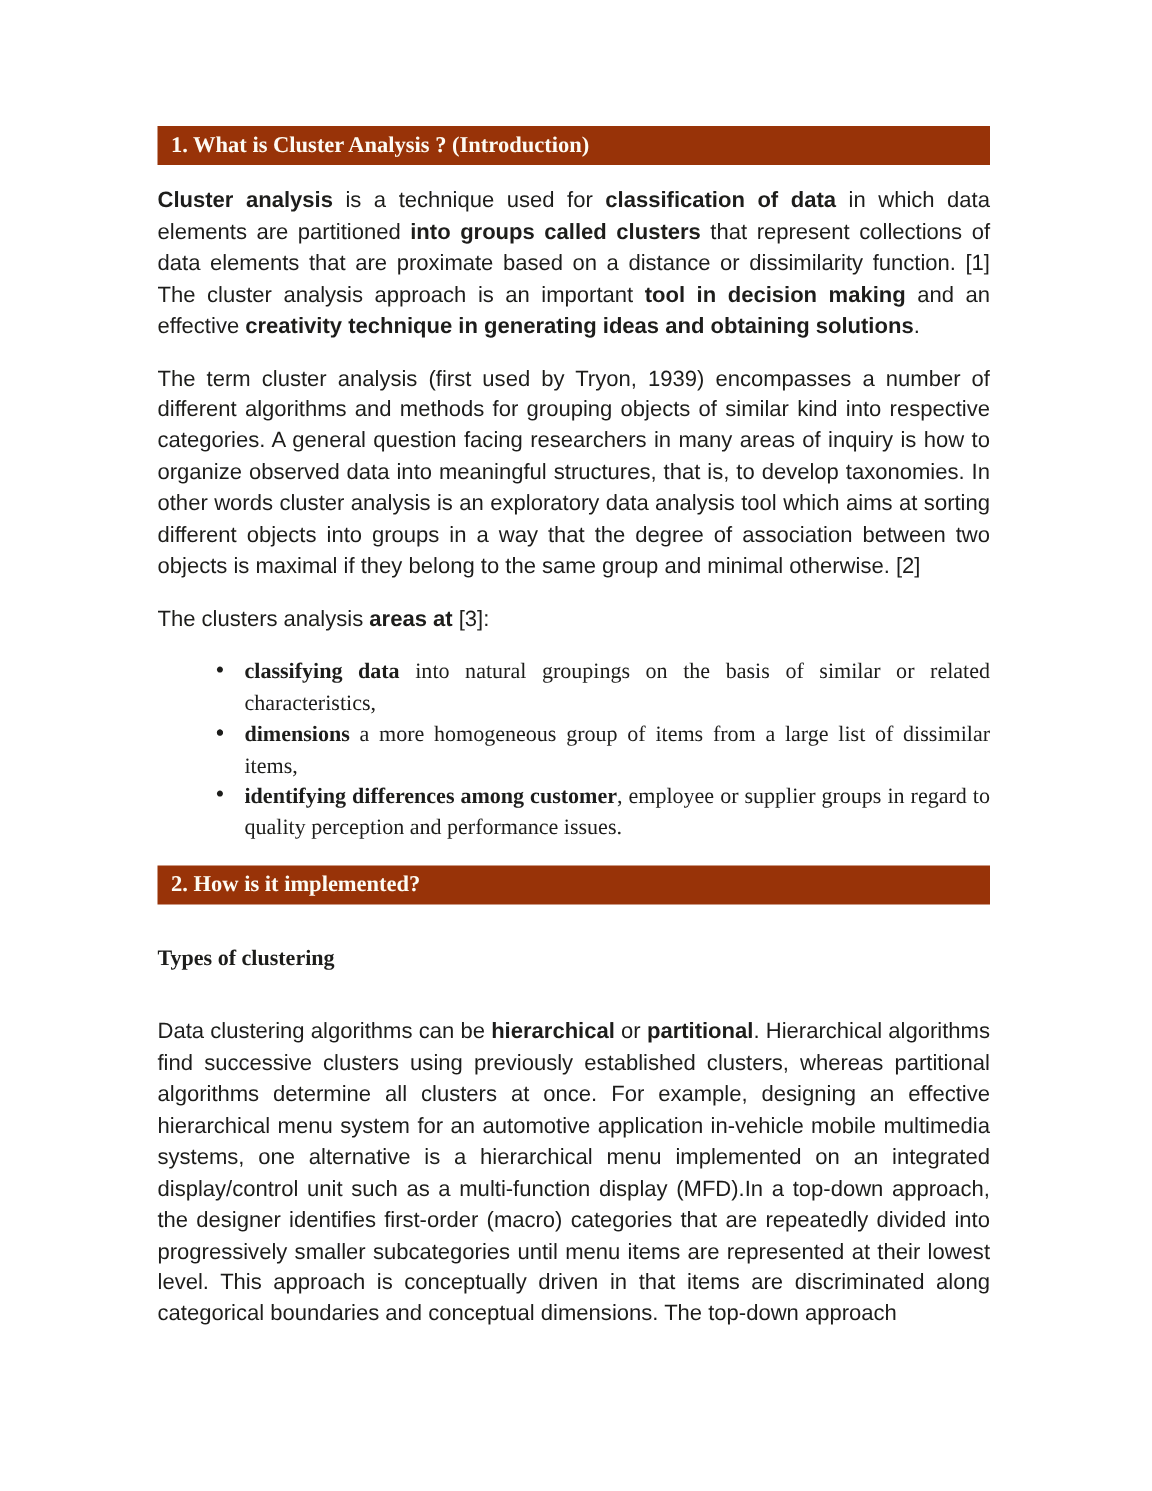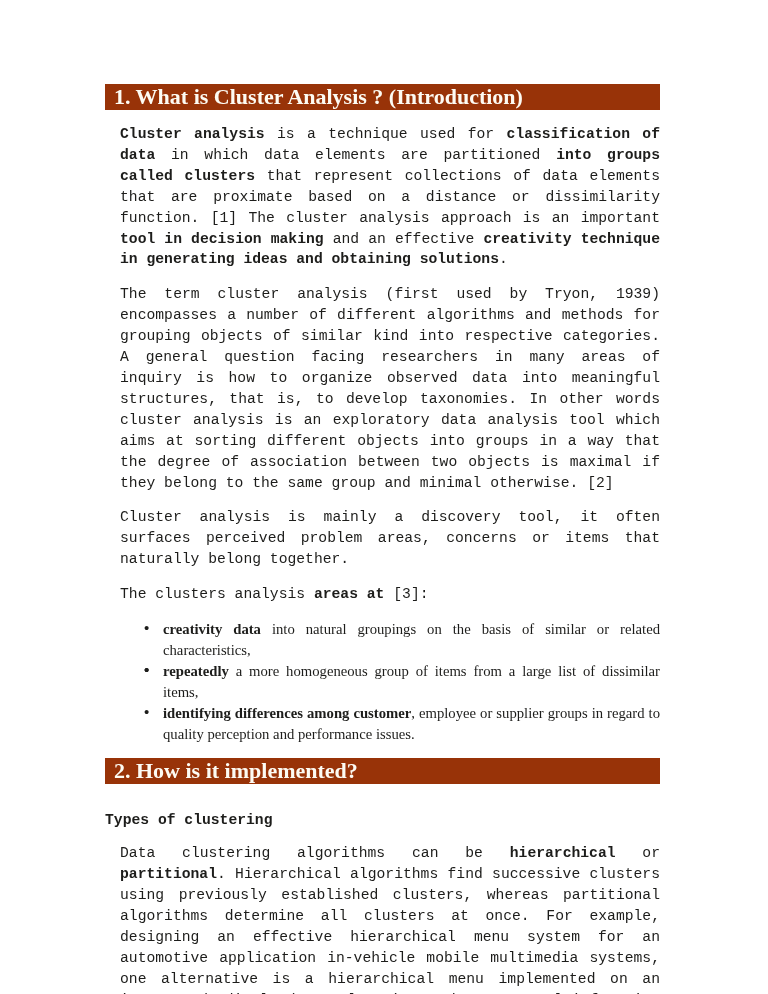--- a/index.html
+++ b/index.html
@@ -21,36 +21,36 @@
     position: relative;
     width: 768px;
     height: 994px;
     padding: 84px 108px 0 105px;
   }
   .section-bar {
     background: var(--accent);
     color: var(--heading-text);
     font-family: "Liberation Serif", serif;
     font-weight: bold;
-    font-size: 22px;
+    font-size: 15px;
     line-height: 18px;
     padding: 4px 9px 4px 9px;
     margin: 0 0 14px 0;
   }
   .section-bar.second {
     margin-top: 0;
     margin-bottom: 21px;
   }
   p.doc {
-    font-family: Liberation Mono, monospace;
+    font-family: Liberation Sans, sans-serif;
     font-size: 14.7px;
     line-height: 20.9px;
     text-align: justify;
     color: var(--text);
-    margin: 0 0 14px 15px;
+    margin: 0 0 14px 0;
   }
   p.doc b, li b, .subheading { color: var(--text); }
   ul.doc-list {
     list-style: none;
     margin: 2px 0 14px 0;
     padding: 0 0 0 58px;
   }
   ul.doc-list li {
     position: relative;
     font-family: "Liberation Serif", serif;
@@ -60,53 +60,52 @@
     color: var(--text);
   }
   ul.doc-list li .bullet {
     position: absolute;
     left: -19px;
     top: -1px;
     font-size: 15px;
     font-weight: bold;
   }
   .subheading {
-    font-family: Liberation Mono, monospace;
+    font-family: Liberation Serif, serif;
     font-size: 14.7px;
     font-weight: bold;
-    margin: 0 0 15px 0;
+    margin: 0 0 30px 0;
     padding-top: 7px;
   }
 </style>
 </head>
 <body>
 
 <div class="doc-page">
 
   <div class="section-bar">1. What is Cluster Analysis ? (Introduction)</div>
 
   <p class="doc"><b>Cluster analysis</b> is a technique used for <b>classification of data</b> in which data elements are partitioned <b>into groups called clusters</b> that represent collections of data elements that are proximate based on a distance or dissimilarity function. [1] The cluster analysis approach is an important <b>tool in decision making</b> and an effective <b>creativity technique in generating ideas and obtaining solutions</b>.</p>
 
   <p class="doc">The term cluster analysis (first used by Tryon, 1939) encompasses a number of different algorithms and methods for grouping objects of similar kind into respective categories. A general question facing researchers in many areas of inquiry is how to organize observed data into meaningful structures, that is, to develop taxonomies. In other words cluster analysis is an exploratory data analysis tool which aims at sorting different objects into groups in a way that the degree of association between two objects is maximal if they belong to the same group and minimal otherwise. [2]</p>
 
-  <p class="doc">Cluster analysis is mainly a discovery tool, it often surfaces perceived problem areas, concerns or items that naturally belong together.</p>
 
   <p class="doc">The clusters analysis <b>areas at</b> [3]:</p>
 
   <ul class="doc-list">
     <li>
       <span class="bullet">•</span>
-      <span><b>creativity data</b> into natural groupings on the basis of similar or related characteristics,</span>
+      <span><b>classifying data</b> into natural groupings on the basis of similar or related characteristics,</span>
     </li>
     <li>
       <span class="bullet">•</span>
     </li>
     <li>
       <span class="bullet">•</span>
-      <span><b>repeatedly</b> a more homogeneous group of items from a large list of dissimilar items,</span>
+      <span><b>dimensions</b> a more homogeneous group of items from a large list of dissimilar items,</span>
     </li>
     <li>
       <span class="bullet">•</span>
       <span><b>identifying differences among customer</b>, employee or supplier groups in regard to quality perception and performance issues.</span>
     </li>
   </ul>
 
   <div class="section-bar second">2. How is it implemented?</div>
 
   <div class="subheading">Types of clustering</div>

